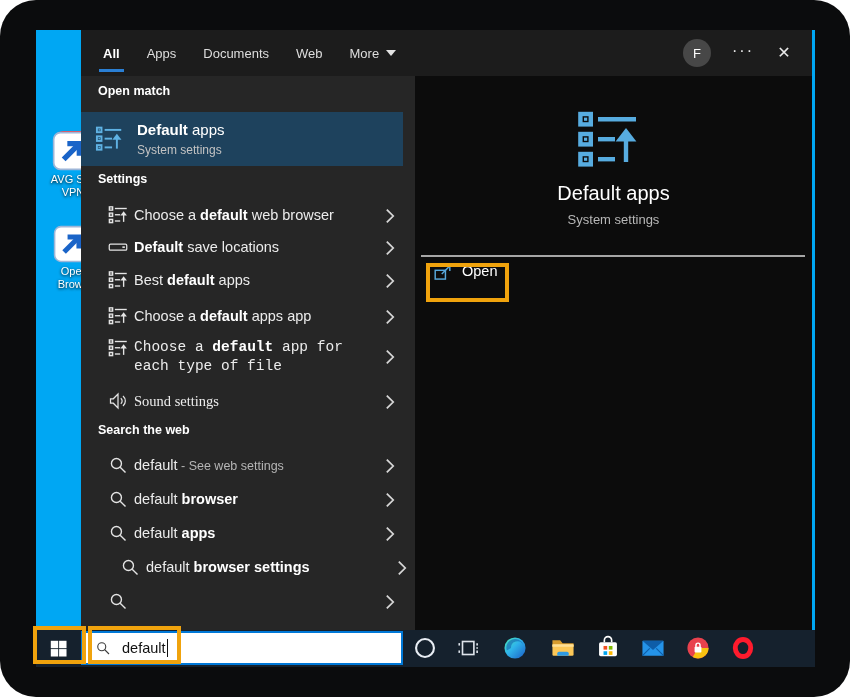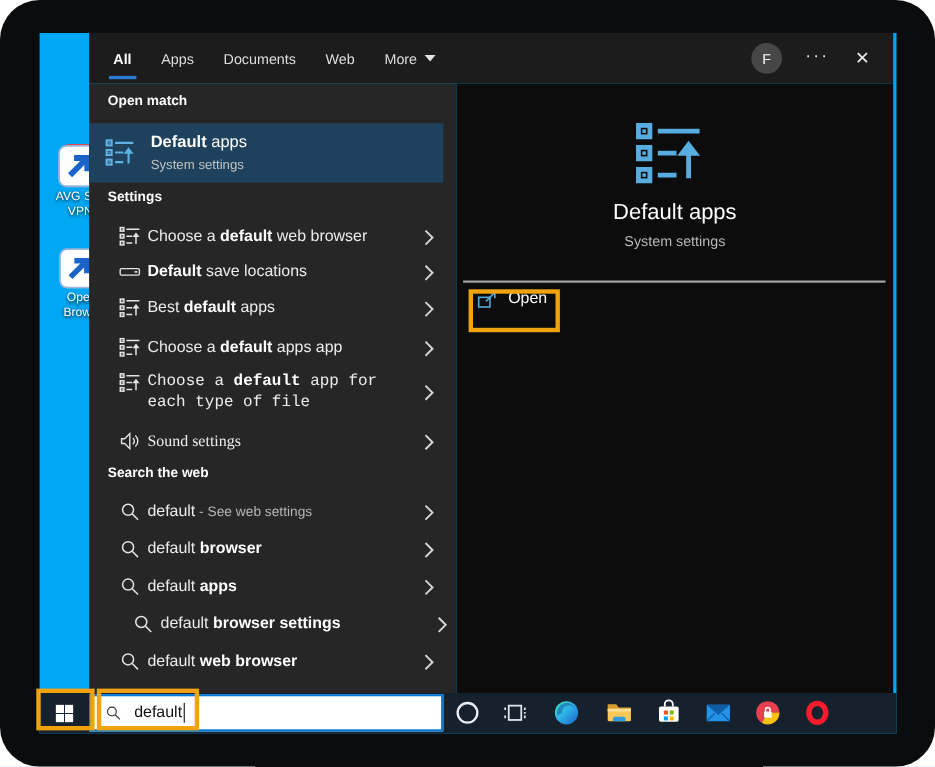--- a/index.html
+++ b/index.html
@@ -376,21 +376,20 @@
               </div>
               <div class="row" style="top: 508px;">
                 <span class="ic row-ic">
                   <svg viewBox="0 0 32 32">
                     <g fill="none" stroke="#e4e4e4" stroke-width="2.2">
                       <circle cx="13.5" cy="13.5" r="8"></circle>
                       <line x1="19.5" y1="19.5" x2="28" y2="28"></line>
                     </g>
                   </svg>
                 </span>
-                <div class="row-text"><span>default </span><b>web browser</b></div>
                 <span class="ic chev">
                   <svg viewBox="0 0 12 20">
                     <polyline points="2,2 10,10 2,18" fill="none" stroke="#d6d6d6" stroke-width="2.2"></polyline>
                   </svg>
                 </span>
               </div>
             </div>
         </div>
 
         <div class="right-pane">

